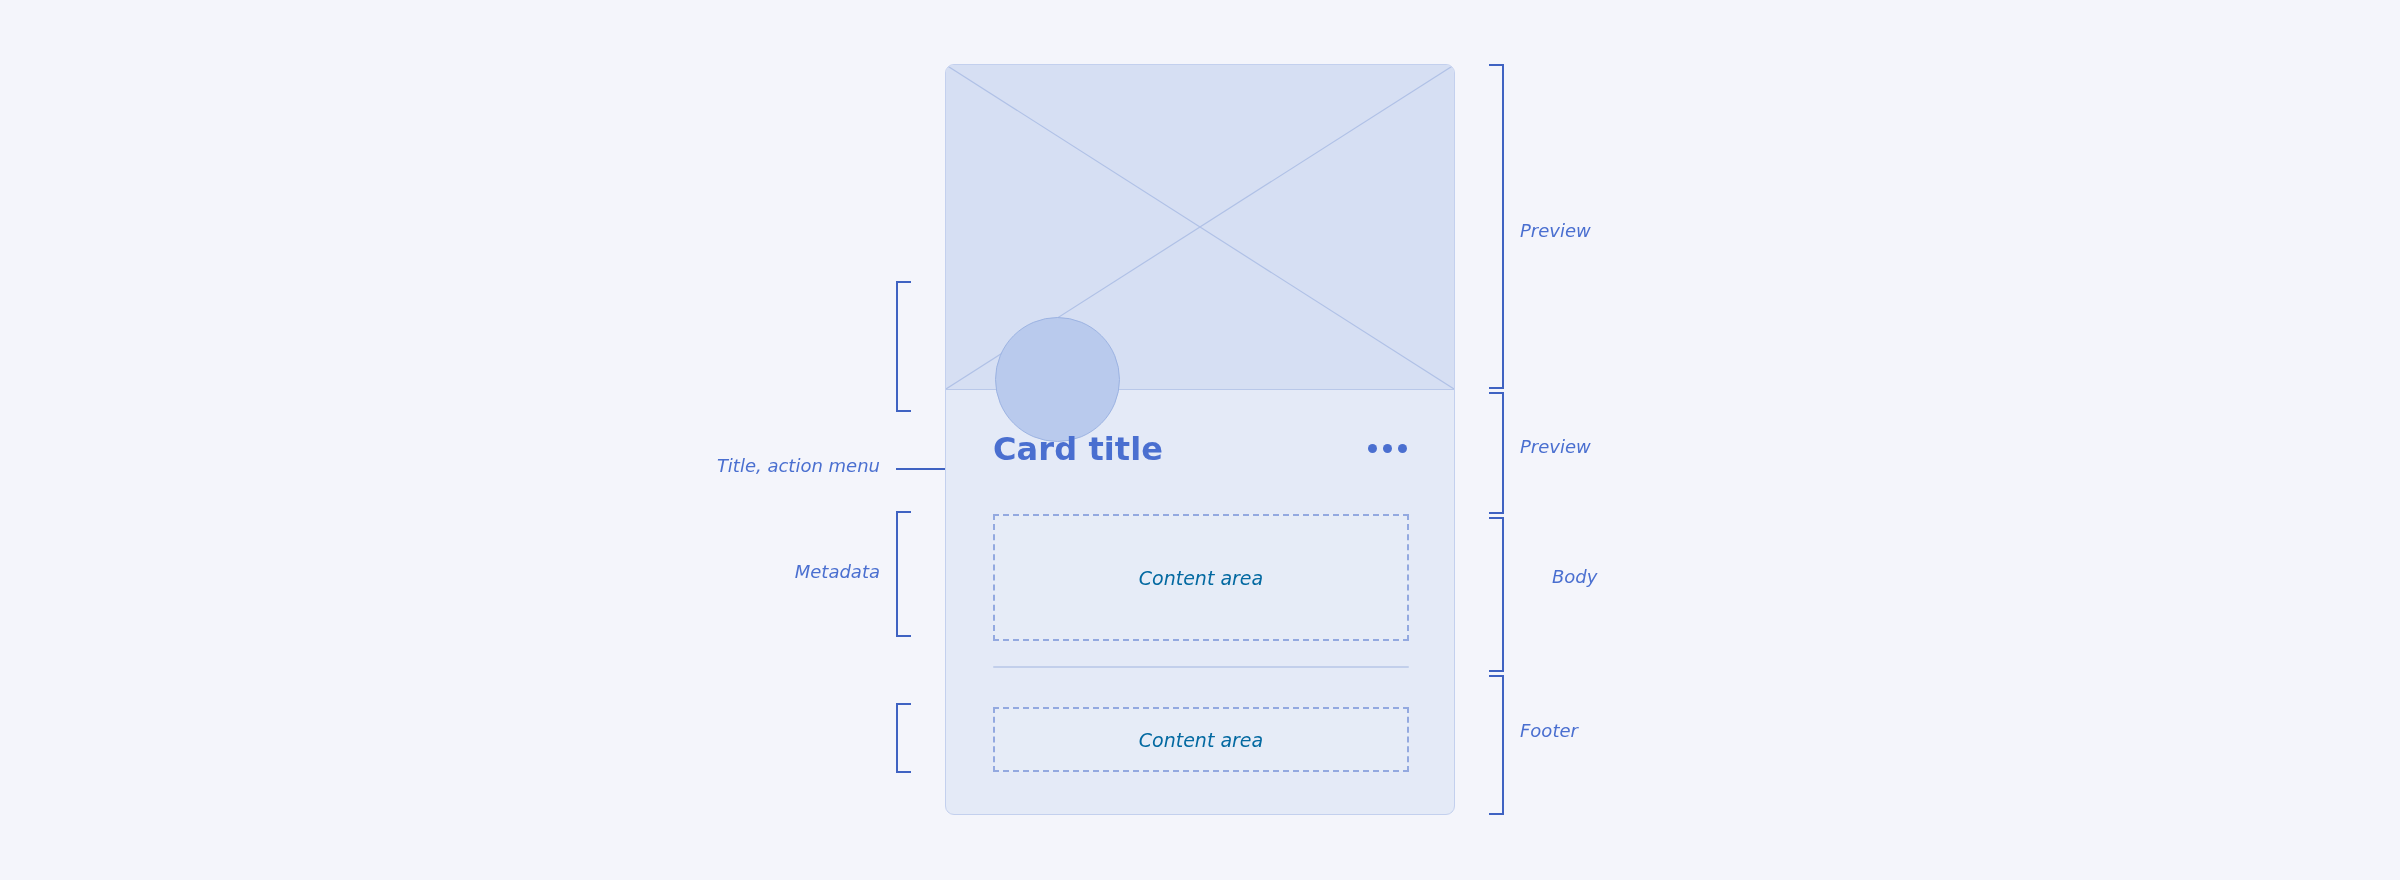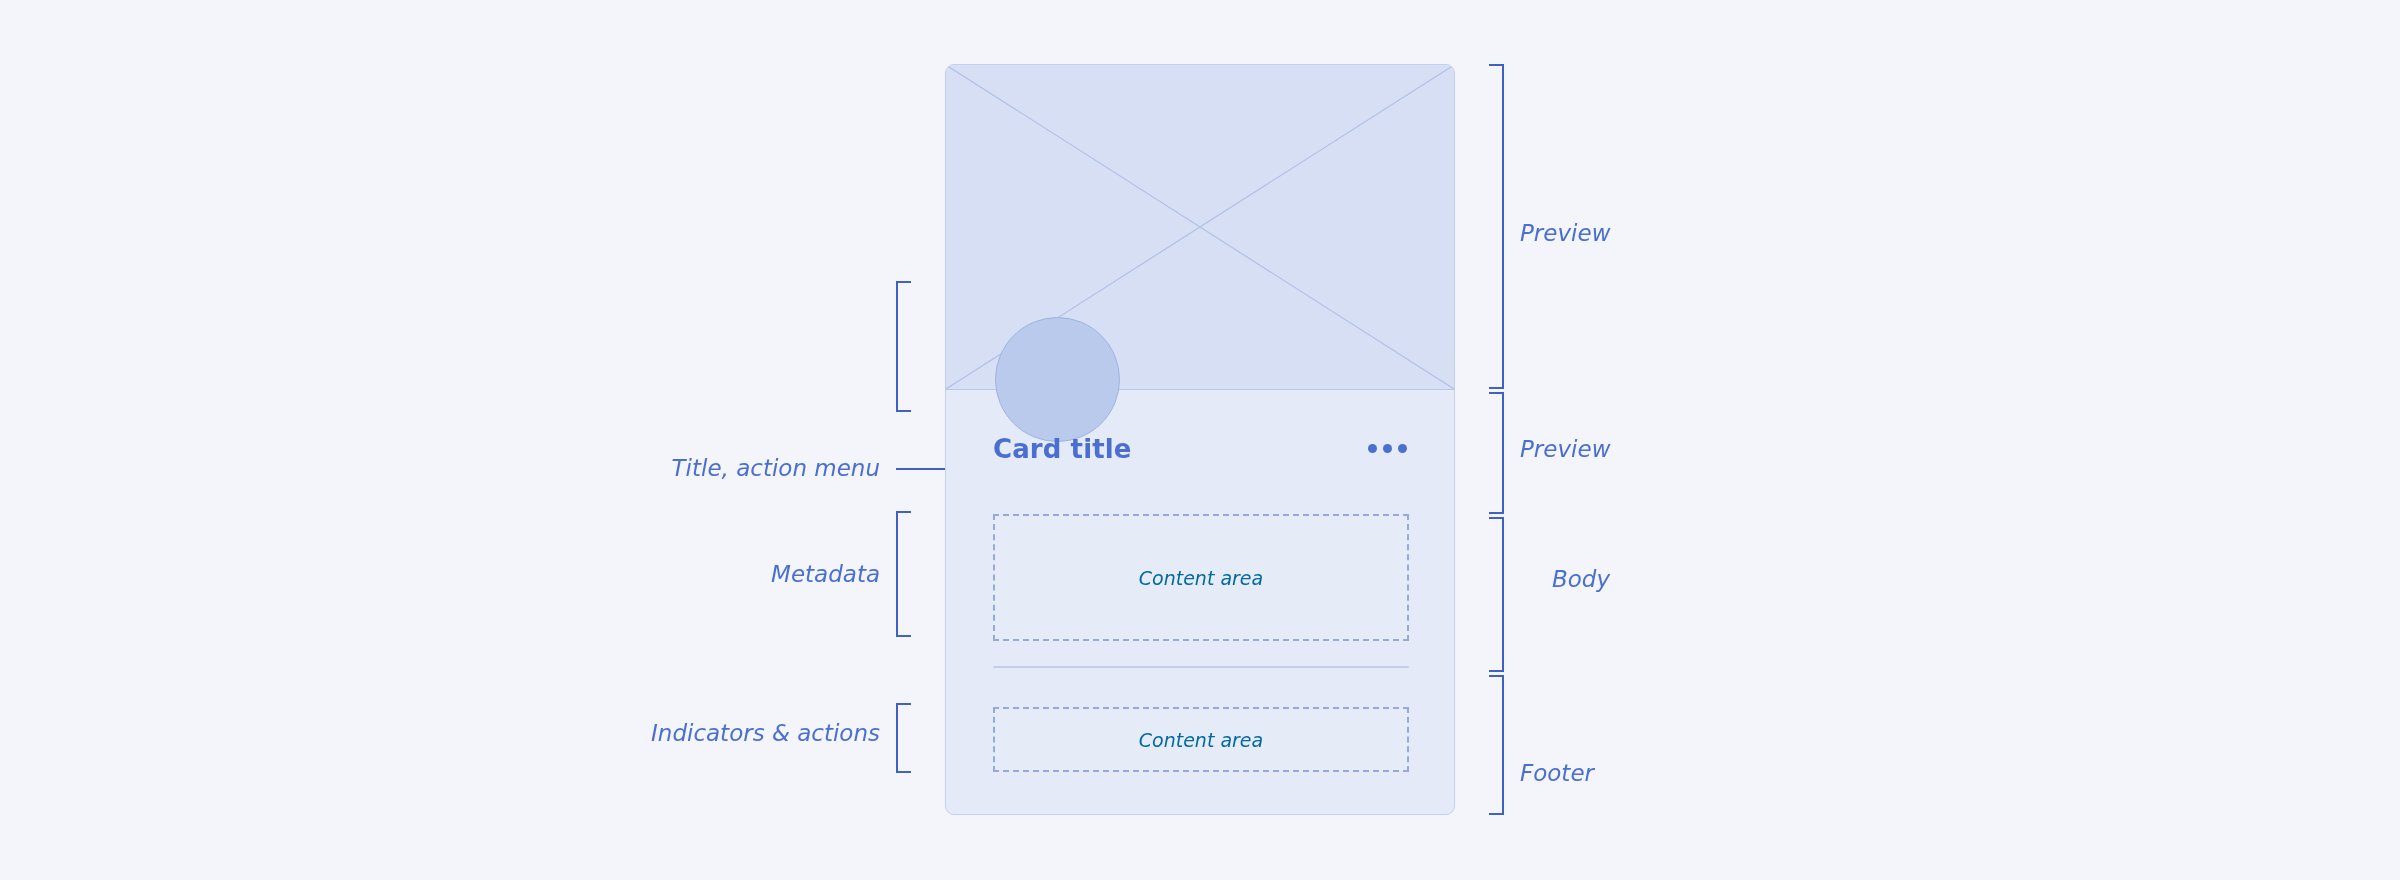--- a/index.html
+++ b/index.html
@@ -69,21 +69,21 @@
     top: 325px;
     width: 100%;
     height: 117px;
     box-sizing: border-box;
     display: flex;
     align-items: center;
     justify-content: space-between;
     padding: 0 47px 0 47px;
   }
   .card-title {
-    font-size: 26px;
+    font-size: 32px;
     font-weight: bold;
     color: #4a6fd0;
     letter-spacing: .1px;
     white-space: nowrap;
   }
   .kebab {
     display: flex;
     gap: 6px;
     align-items: center;
   }
@@ -132,21 +132,21 @@
     margin: 25px 0 0 0;
     height: 2px;
     background: #c2cfeb;
     border-radius: 2px;
   }
   .footer-spacer { height: 34px; }
 
   
   .ann-label {
     position: absolute;
-    font-size: 23px;
+    font-size: 18px;
     font-style: italic;
     color: #4a6fd0;
     white-space: nowrap;
   }
   .ann-label.right-align { text-align: right; }
 
   .bracket {
     position: absolute;
     border: 2px solid #3f62c2;
     box-sizing: border-box;
@@ -173,21 +173,20 @@
 <div id="stage">
 
   <div class="bracket open-right" style="left:896px; top:281px; height:131px;"></div>
 
   <div class="ann-label right-align" style="left:480px; top:455px; width:400px;">Title, action menu</div>
   <div class="leader" style="left:896px; top:468px; width:66px;"></div>
 
   <div class="ann-label right-align" style="left:560px; top:561px; width:320px;">Metadata</div>
   <div class="bracket open-right" style="left:896px; top:511px; height:126px;"></div>
 
-  <div class="ann-label right-align" style="left:480px; top:720px; width:400px;">Indicators &amp; actions</div>
   <div class="bracket open-right" style="left:896px; top:703px; height:70px;"></div>
 
   <div class="card">
 
     <div class="preview">
       <svg viewBox="0 0 510 325" preserveAspectRatio="none">
         <line x1="0" y1="0" x2="510" y2="325" stroke="#b0c1e6" stroke-width="1.2"></line>
         <line x1="510" y1="0" x2="0" y2="325" stroke="#b0c1e6" stroke-width="1.2"></line>
       </svg>
     </div>
@@ -218,15 +217,15 @@
   <div class="bracket open-left" style="left:1489px; top:64px; height:325px;"></div>
   <div class="ann-label" style="left:1520px; top:220px;">Preview</div>
 
   <div class="bracket open-left" style="left:1489px; top:392px; height:122px;"></div>
   <div class="ann-label" style="left:1520px; top:436px;">Preview</div>
 
   <div class="bracket open-left" style="left:1489px; top:517px; height:155px;"></div>
   <div class="ann-label" style="left:1520px; top:566px;margin-left:32px;">Body</div>
 
   <div class="bracket open-left" style="left:1489px; top:675px; height:140px;"></div>
-  <div class="ann-label" style="left:1520px; top:720px;margin-top:40px;">Footer</div>
+  <div class="ann-label" style="left:1520px; top:720px;">Footer</div>
 
 </div>
 
 </body></html>

